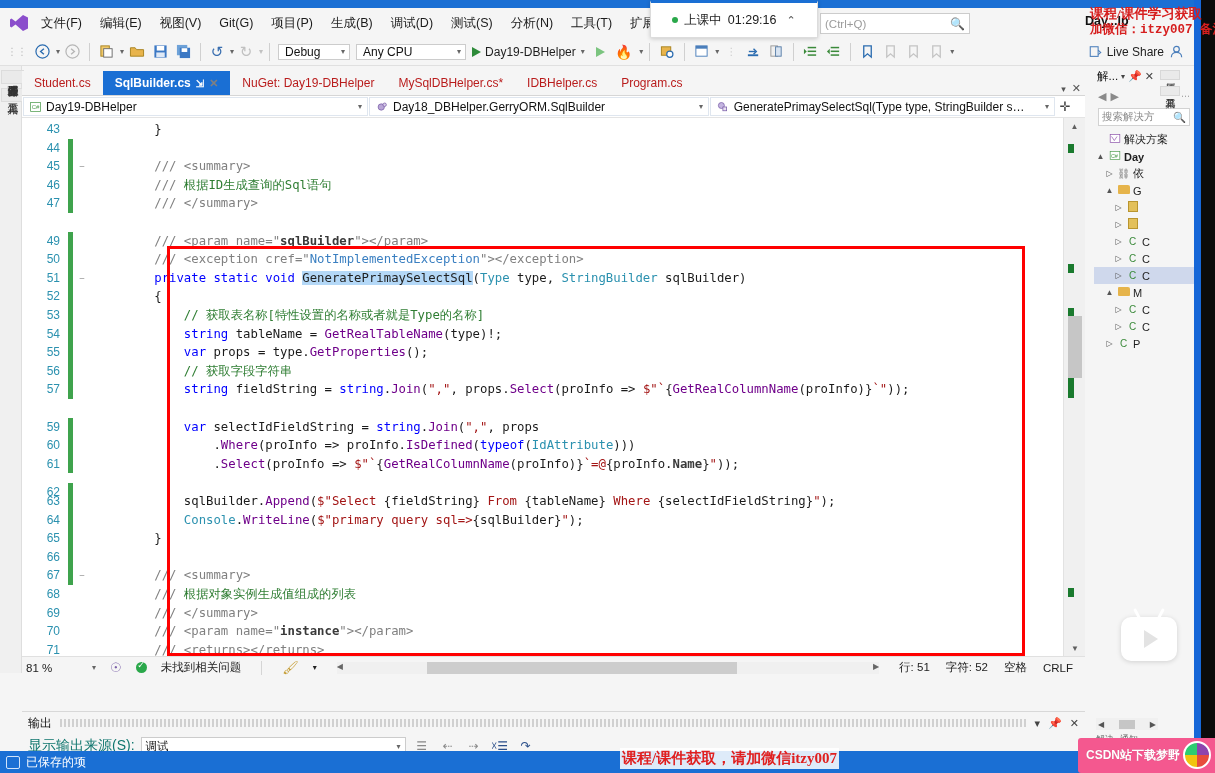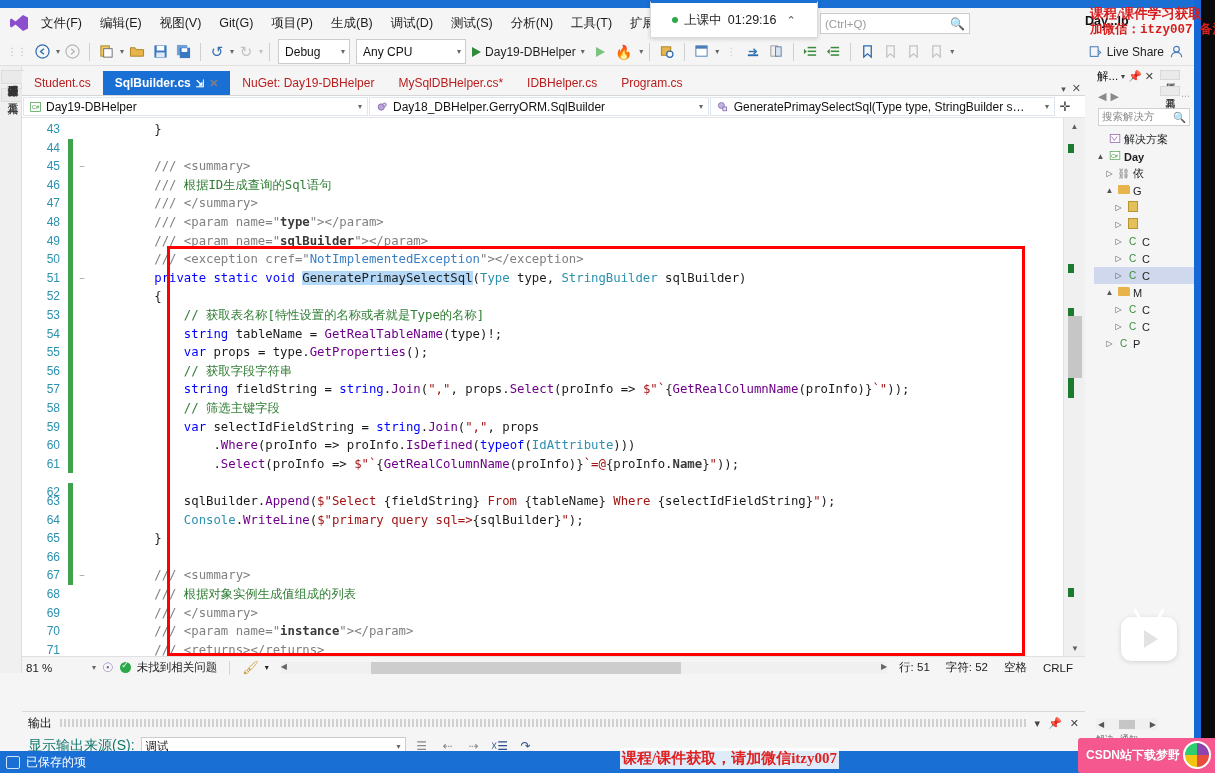--- a/index.html
+++ b/index.html
@@ -66,21 +66,21 @@
     background:#f5f5f5; border-bottom:1px solid #e0e0e0;
     display:flex; align-items:center; padding-left:4px; gap:2px;
   }
   .tb-btn {
     height:22px; min-width:20px; padding:0 3px; display:flex; align-items:center;
     justify-content:center; font-size:13px; color:#3b3b3b; cursor:default;
   }
   .tb-sep { width:1px; height:18px; background:#d0d0d0; margin:0 4px; }
   .tb-caret { font-size:8px; color:#666; margin-left:1px; }
   .tb-combo {
-    height:25px; border:1px solid #ccc; background:#fff; display:flex; align-items:center;
+    height:16px; border:1px solid #ccc; background:#fff; display:flex; align-items:center;
     padding:0 4px 0 6px; font-size:12px; color:#111;
   }
   .tb-combo .cv { white-space:nowrap; }
   .tb-combo .cc { margin-left:auto; padding-left:8px; font-size:8px; color:#666; }
   .tb-run { display:flex; align-items:center; gap:4px; padding:0 4px; height:22px; font-size:12px; }
   .tri-green { width:0;height:0;border-left:9px solid #2e8b3a;border-top:5.5px solid transparent;border-bottom:5.5px solid transparent; }
   .tri-outline { width:0;height:0;border-left:9px solid #7bc47f;border-top:5.5px solid transparent;border-bottom:5.5px solid transparent; }
   .live-share { display:flex; align-items:center; gap:4px; font-size:12px; color:#222; }
 
   
@@ -167,21 +167,21 @@
     background:#f0f0f0; border-left:1px solid #e2e2e2;
   }
   .edscroll .up, .edscroll .dn { height:16px; display:flex; align-items:center; justify-content:center; font-size:8px; color:#606060; }
   .edscroll .thumb { position:absolute; left:4px; top:198px; width:14px; height:62px; background:#c6c6c6; }
   .mark { position:absolute; left:4px; width:6px; height:9px; background:#1a7a2e; }
 
   
   .edstatus {
     position:absolute; left:22px; top:656px; width:1063px; height:22px;
     background:#f5f5f5; border-top:1px solid #e0e0e0; display:flex; align-items:center;
-    font-size:11.5px; color:#222; gap:6px; padding:0 4px;
+    font-size:11.5px; color:#222; gap:14px; padding:0 4px;
   }
   .zoomcell { display:flex; align-items:center; width:70px; }
   .zoomcell .zc { margin-left:auto; font-size:8px; color:#666; }
   .okdot { width:11px; height:11px; border-radius:50%; background:#2aa84a; display:inline-block;
            position:relative; }
   .okdot:after { content:"✓"; position:absolute; left:1.5px; top:-2px; color:#fff; font-size:9px; }
   .hscroll { flex:1; height:12px; background:#f0f0f0; margin:0 6px; position:relative; }
   .hscroll .hthumb { position:absolute; left:90px; top:0; width:310px; height:12px; background:#cdcdcd; }
   .stat-right { display:flex; align-items:center; gap:16px; padding-right:8px; }
 
@@ -550,31 +550,29 @@
     <div class="nav-split">✛</div>
   </div>
 
   <div class="editor">
     <div class="code-area" id="code-area">
         <div class="ln" style="top: 2px;"><div class="gut">43</div><div class="chg none"></div><div class="outl"></div><div class="src"><span class="p">        }</span></div></div>
         <div class="ln" style="top: 20.6px;"><div class="gut">44</div><div class="chg green"></div><div class="outl"></div><div class="src"><span class="p"></span></div></div>
         <div class="ln" style="top: 39.2px;"><div class="gut">45</div><div class="chg green"></div><div class="outl">−</div><div class="src"><span class="cx">        /// </span><span class="cx">&lt;summary&gt;</span></div></div>
         <div class="ln" style="top: 57.8px;"><div class="gut">46</div><div class="chg green"></div><div class="outl"></div><div class="src"><span class="cx">        /// </span><span class="cm">根据ID生成查询的Sql语句</span></div></div>
         <div class="ln" style="top: 76.4px;"><div class="gut">47</div><div class="chg green"></div><div class="outl"></div><div class="src"><span class="cx">        /// &lt;/summary&gt;</span></div></div>
-        <div class="ln" style="top: 95px;"><div class="gut">48</div><div class="chg green"></div><div class="outl"></div><div class="src"><span class="cx">        /// &lt;param name="</span><span class="cxb">type</span><span class="cx">"&gt;&lt;/param&gt;</span></div></div>
         <div class="ln" style="top: 113.6px;"><div class="gut">49</div><div class="chg green"></div><div class="outl"></div><div class="src"><span class="cx">        /// &lt;param name="</span><span class="cxb">sqlBuilder</span><span class="cx">"&gt;&lt;/param&gt;</span></div></div>
         <div class="ln" style="top: 132.2px;"><div class="gut">50</div><div class="chg green"></div><div class="outl"></div><div class="src"><span class="cx">        /// &lt;exception cref="</span><span class="cxt">NotImplementedException</span><span class="cx">"&gt;&lt;/exception&gt;</span></div></div>
         <div class="ln" style="top: 150.8px;"><div class="gut">51</div><div class="chg green"></div><div class="outl">−</div><div class="src"><span class="k">        private static void </span><span class="sel">GeneratePrimaySelectSql</span><span class="p">(</span><span class="t">Type</span><span class="p"> type, </span><span class="t">StringBuilder</span><span class="p"> sqlBuilder)</span></div></div>
         <div class="ln" style="top: 169.4px;"><div class="gut">52</div><div class="chg green"></div><div class="outl"></div><div class="src"><span class="p">        {</span></div></div>
         <div class="ln" style="top: 188px;"><div class="gut">53</div><div class="chg green"></div><div class="outl"></div><div class="src"><span class="cm">            // 获取表名称[特性设置的名称或者就是Type的名称]</span></div></div>
         <div class="ln" style="top: 206.6px;"><div class="gut">54</div><div class="chg green"></div><div class="outl"></div><div class="src"><span class="k">            string</span><span class="p"> tableName = </span><span class="m">GetRealTableName</span><span class="p">(type)!;</span></div></div>
         <div class="ln" style="top: 225.2px;"><div class="gut">55</div><div class="chg green"></div><div class="outl"></div><div class="src"><span class="k">            var</span><span class="p"> props = type.</span><span class="m">GetProperties</span><span class="p">();</span></div></div>
         <div class="ln" style="top: 243.8px;"><div class="gut">56</div><div class="chg green"></div><div class="outl"></div><div class="src"><span class="cm">            // 获取字段字符串</span></div></div>
         <div class="ln" style="top: 262.4px;"><div class="gut">57</div><div class="chg green"></div><div class="outl"></div><div class="src"><span class="k">            string</span><span class="p"> fieldString = </span><span class="k">string</span><span class="p">.</span><span class="m">Join</span><span class="p">(</span><span class="s">","</span><span class="p">, props.</span><span class="m">Select</span><span class="p">(proInfo =&gt; </span><span class="s">$"`</span><span class="p">{</span><span class="m">GetRealColumnName</span><span class="p">(proInfo)}</span><span class="s">`"</span><span class="p">));</span></div></div>
-        <div class="ln" style="top: 281px;"><div class="gut">58</div><div class="chg green"></div><div class="outl"></div><div class="src"><span class="cm">            // 筛选主键字段</span></div></div>
         <div class="ln" style="top: 299.6px;"><div class="gut">59</div><div class="chg green"></div><div class="outl"></div><div class="src"><span class="k">            var</span><span class="p"> selectIdFieldString = </span><span class="k">string</span><span class="p">.</span><span class="m">Join</span><span class="p">(</span><span class="s">","</span><span class="p">, props</span></div></div>
         <div class="ln" style="top: 318.2px;"><div class="gut">60</div><div class="chg green"></div><div class="outl"></div><div class="src"><span class="p">                .</span><span class="m">Where</span><span class="p">(proInfo =&gt; proInfo.</span><span class="m">IsDefined</span><span class="p">(</span><span class="k">typeof</span><span class="p">(</span><span class="t">IdAttribute</span><span class="p">)))</span></div></div>
         <div class="ln" style="top: 336.8px;"><div class="gut">61</div><div class="chg green"></div><div class="outl"></div><div class="src"><span class="p">                .</span><span class="m">Select</span><span class="p">(proInfo =&gt; </span><span class="s">$"`</span><span class="p">{</span><span class="m">GetRealColumnName</span><span class="p">(proInfo)}</span><span class="s">`=@</span><span class="p">{proInfo.</span><span class="cxb">Name</span><span class="p">}</span><span class="s">"</span><span class="p">));</span></div></div>
         <div class="ln" style="top: 355.4px; margin-top: 10px;"><div class="gut">62</div><div class="chg green"></div><div class="outl"></div><div class="src"><span class="p"></span></div></div>
         <div class="ln" style="top: 374px;"><div class="gut">63</div><div class="chg green"></div><div class="outl"></div><div class="src"><span class="p">            sqlBuilder.</span><span class="m">Append</span><span class="p">(</span><span class="s">$"Select </span><span class="p">{fieldString}</span><span class="s"> From </span><span class="p">{tableName}</span><span class="s"> Where </span><span class="p">{selectIdFieldString}</span><span class="s">"</span><span class="p">);</span></div></div>
         <div class="ln" style="top: 392.6px;"><div class="gut">64</div><div class="chg green"></div><div class="outl"></div><div class="src"><span class="t">            Console</span><span class="p">.</span><span class="m">WriteLine</span><span class="p">(</span><span class="s">$"primary query sql=&gt;</span><span class="p">{sqlBuilder}</span><span class="s">"</span><span class="p">);</span></div></div>
         <div class="ln" style="top: 411.2px;"><div class="gut">65</div><div class="chg green"></div><div class="outl"></div><div class="src"><span class="p">        }</span></div></div>
         <div class="ln" style="top: 429.8px;"><div class="gut">66</div><div class="chg green"></div><div class="outl"></div><div class="src"><span class="p"></span></div></div>
         <div class="ln" style="top: 448.4px;"><div class="gut">67</div><div class="chg green"></div><div class="outl">−</div><div class="src"><span class="cx">        /// &lt;summary&gt;</span></div></div>
         <div class="ln" style="top: 467px;"><div class="gut">68</div><div class="chg none"></div><div class="outl"></div><div class="src"><span class="cx">        /// </span><span class="cm">根据对象实例生成值组成的列表</span></div></div>

